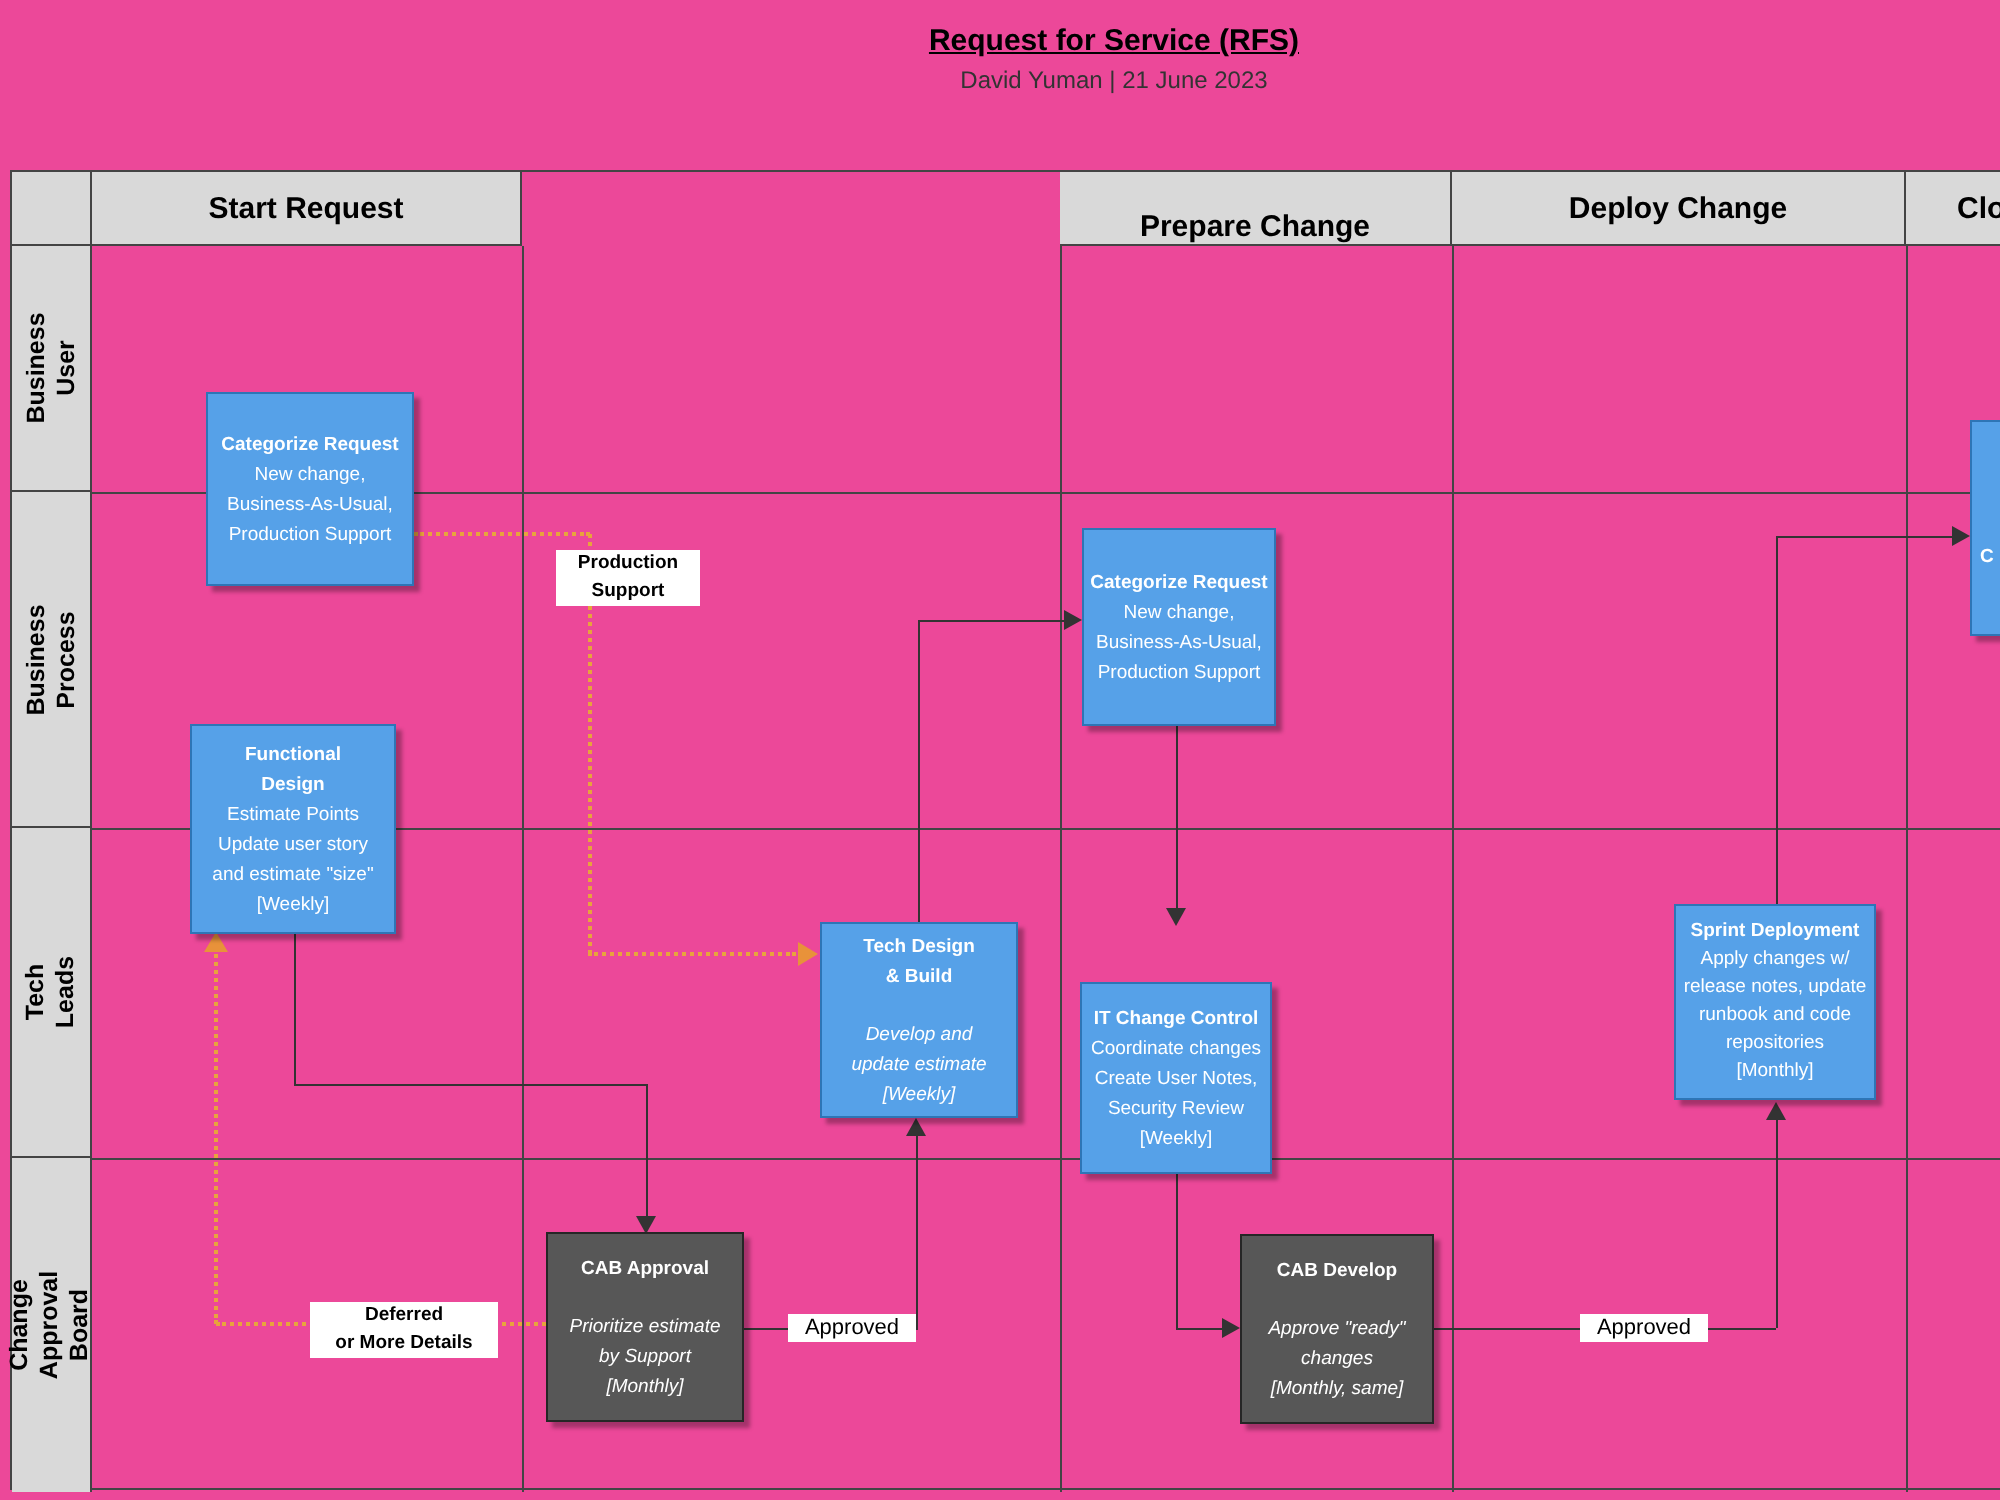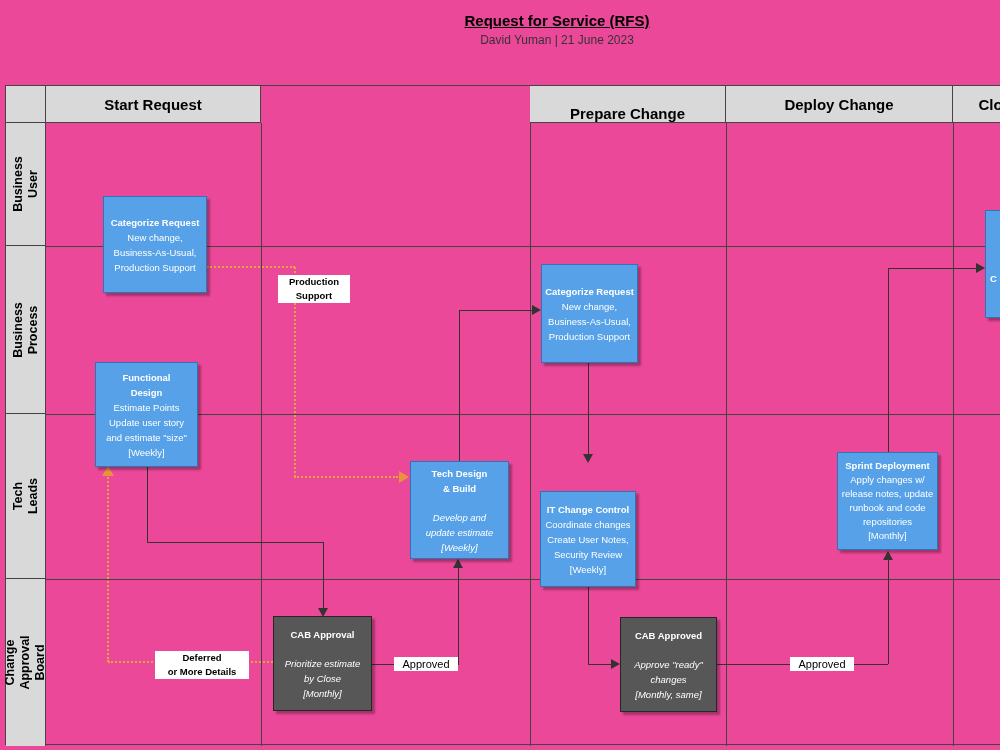--- a/index.html
+++ b/index.html
@@ -213,28 +213,28 @@
         <div>[Monthly]</div>
       </div>
   </div>
 
   <div class="abs box gray" style="left:273px;top:616px;width:99px;height:95px;">
     <div class="bt">
         <div>CAB Approval</div>
       </div>
     <div class="bb gap">
         <div>Prioritize estimate</div>
-        <div>by Close</div>
+        <div>by Support</div>
         <div>[Monthly]</div>
       </div>
   </div>
 
   <div class="abs box gray" style="left:620px;top:617px;width:97px;height:95px;">
     <div class="bt">
-        <div>CAB Approved</div>
+        <div>CAB Develop</div>
       </div>
     <div class="bb gap">
         <div>Approve "ready"</div>
         <div>changes</div>
         <div>[Monthly, same]</div>
       </div>
   </div>
 
   <div class="abs box blue" style="left:985px;top:210px;width:104px;height:108px;align-items:flex-start;">
     <div class="bt" style="margin-top:28px;margin-left:4px;">C</div>

